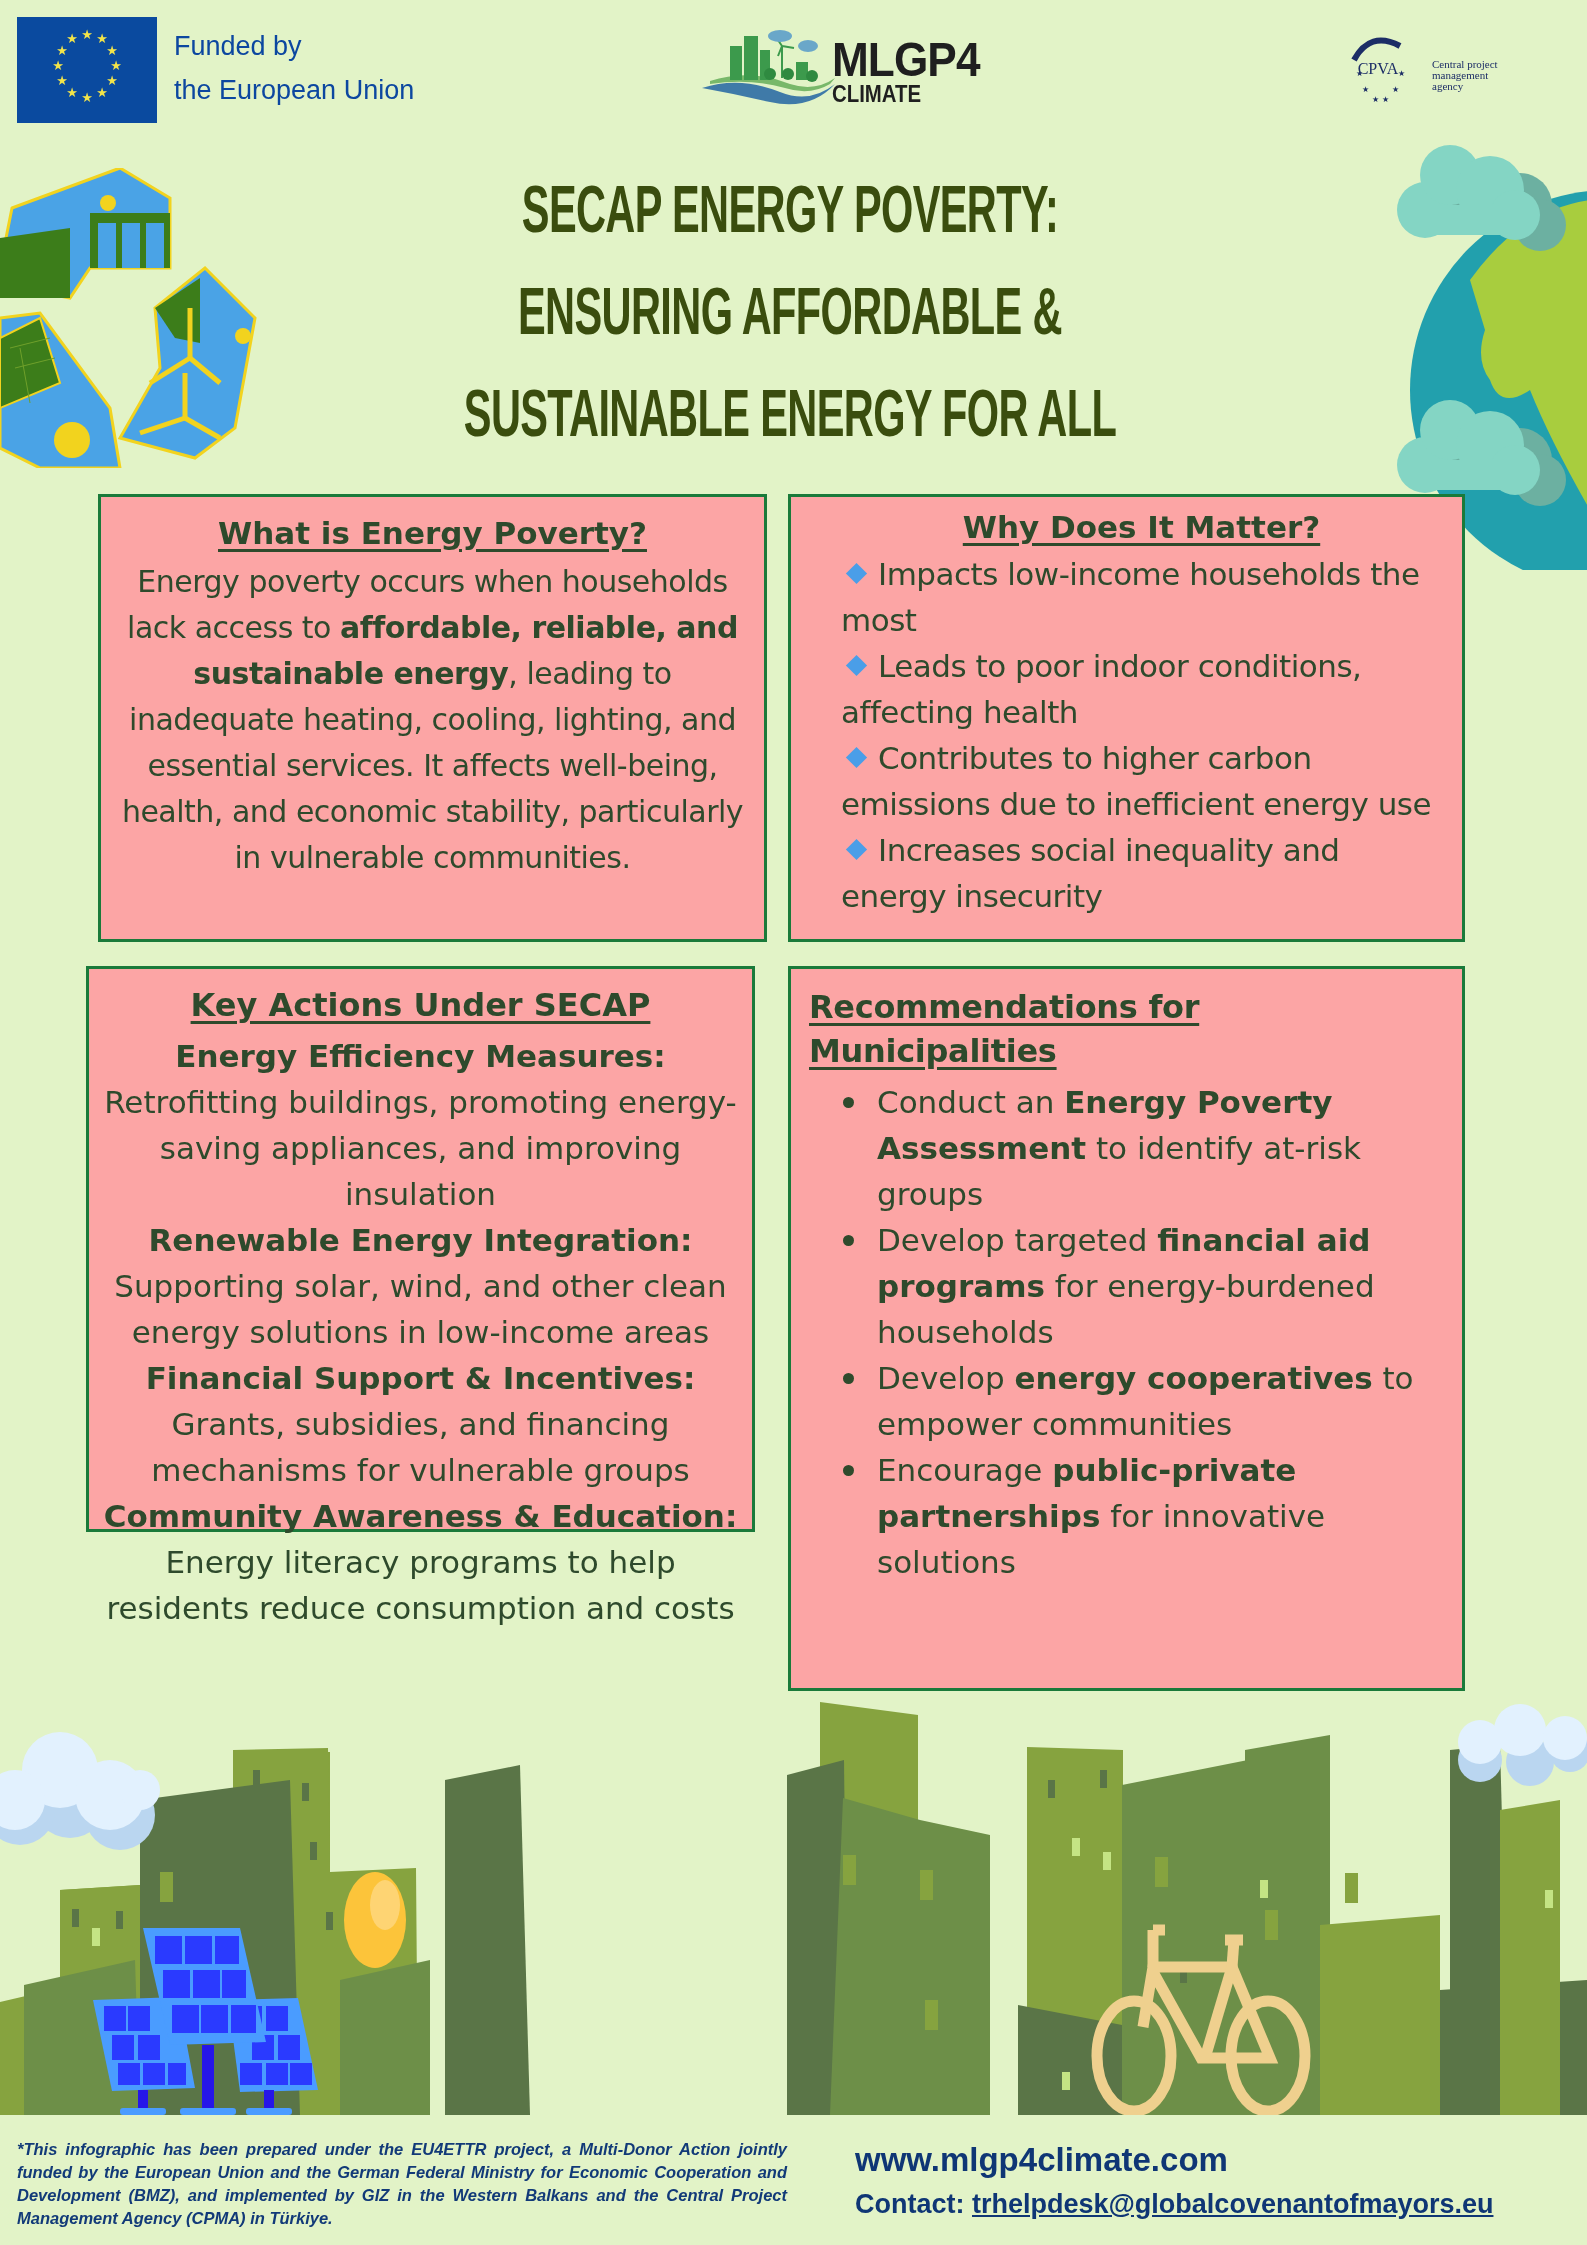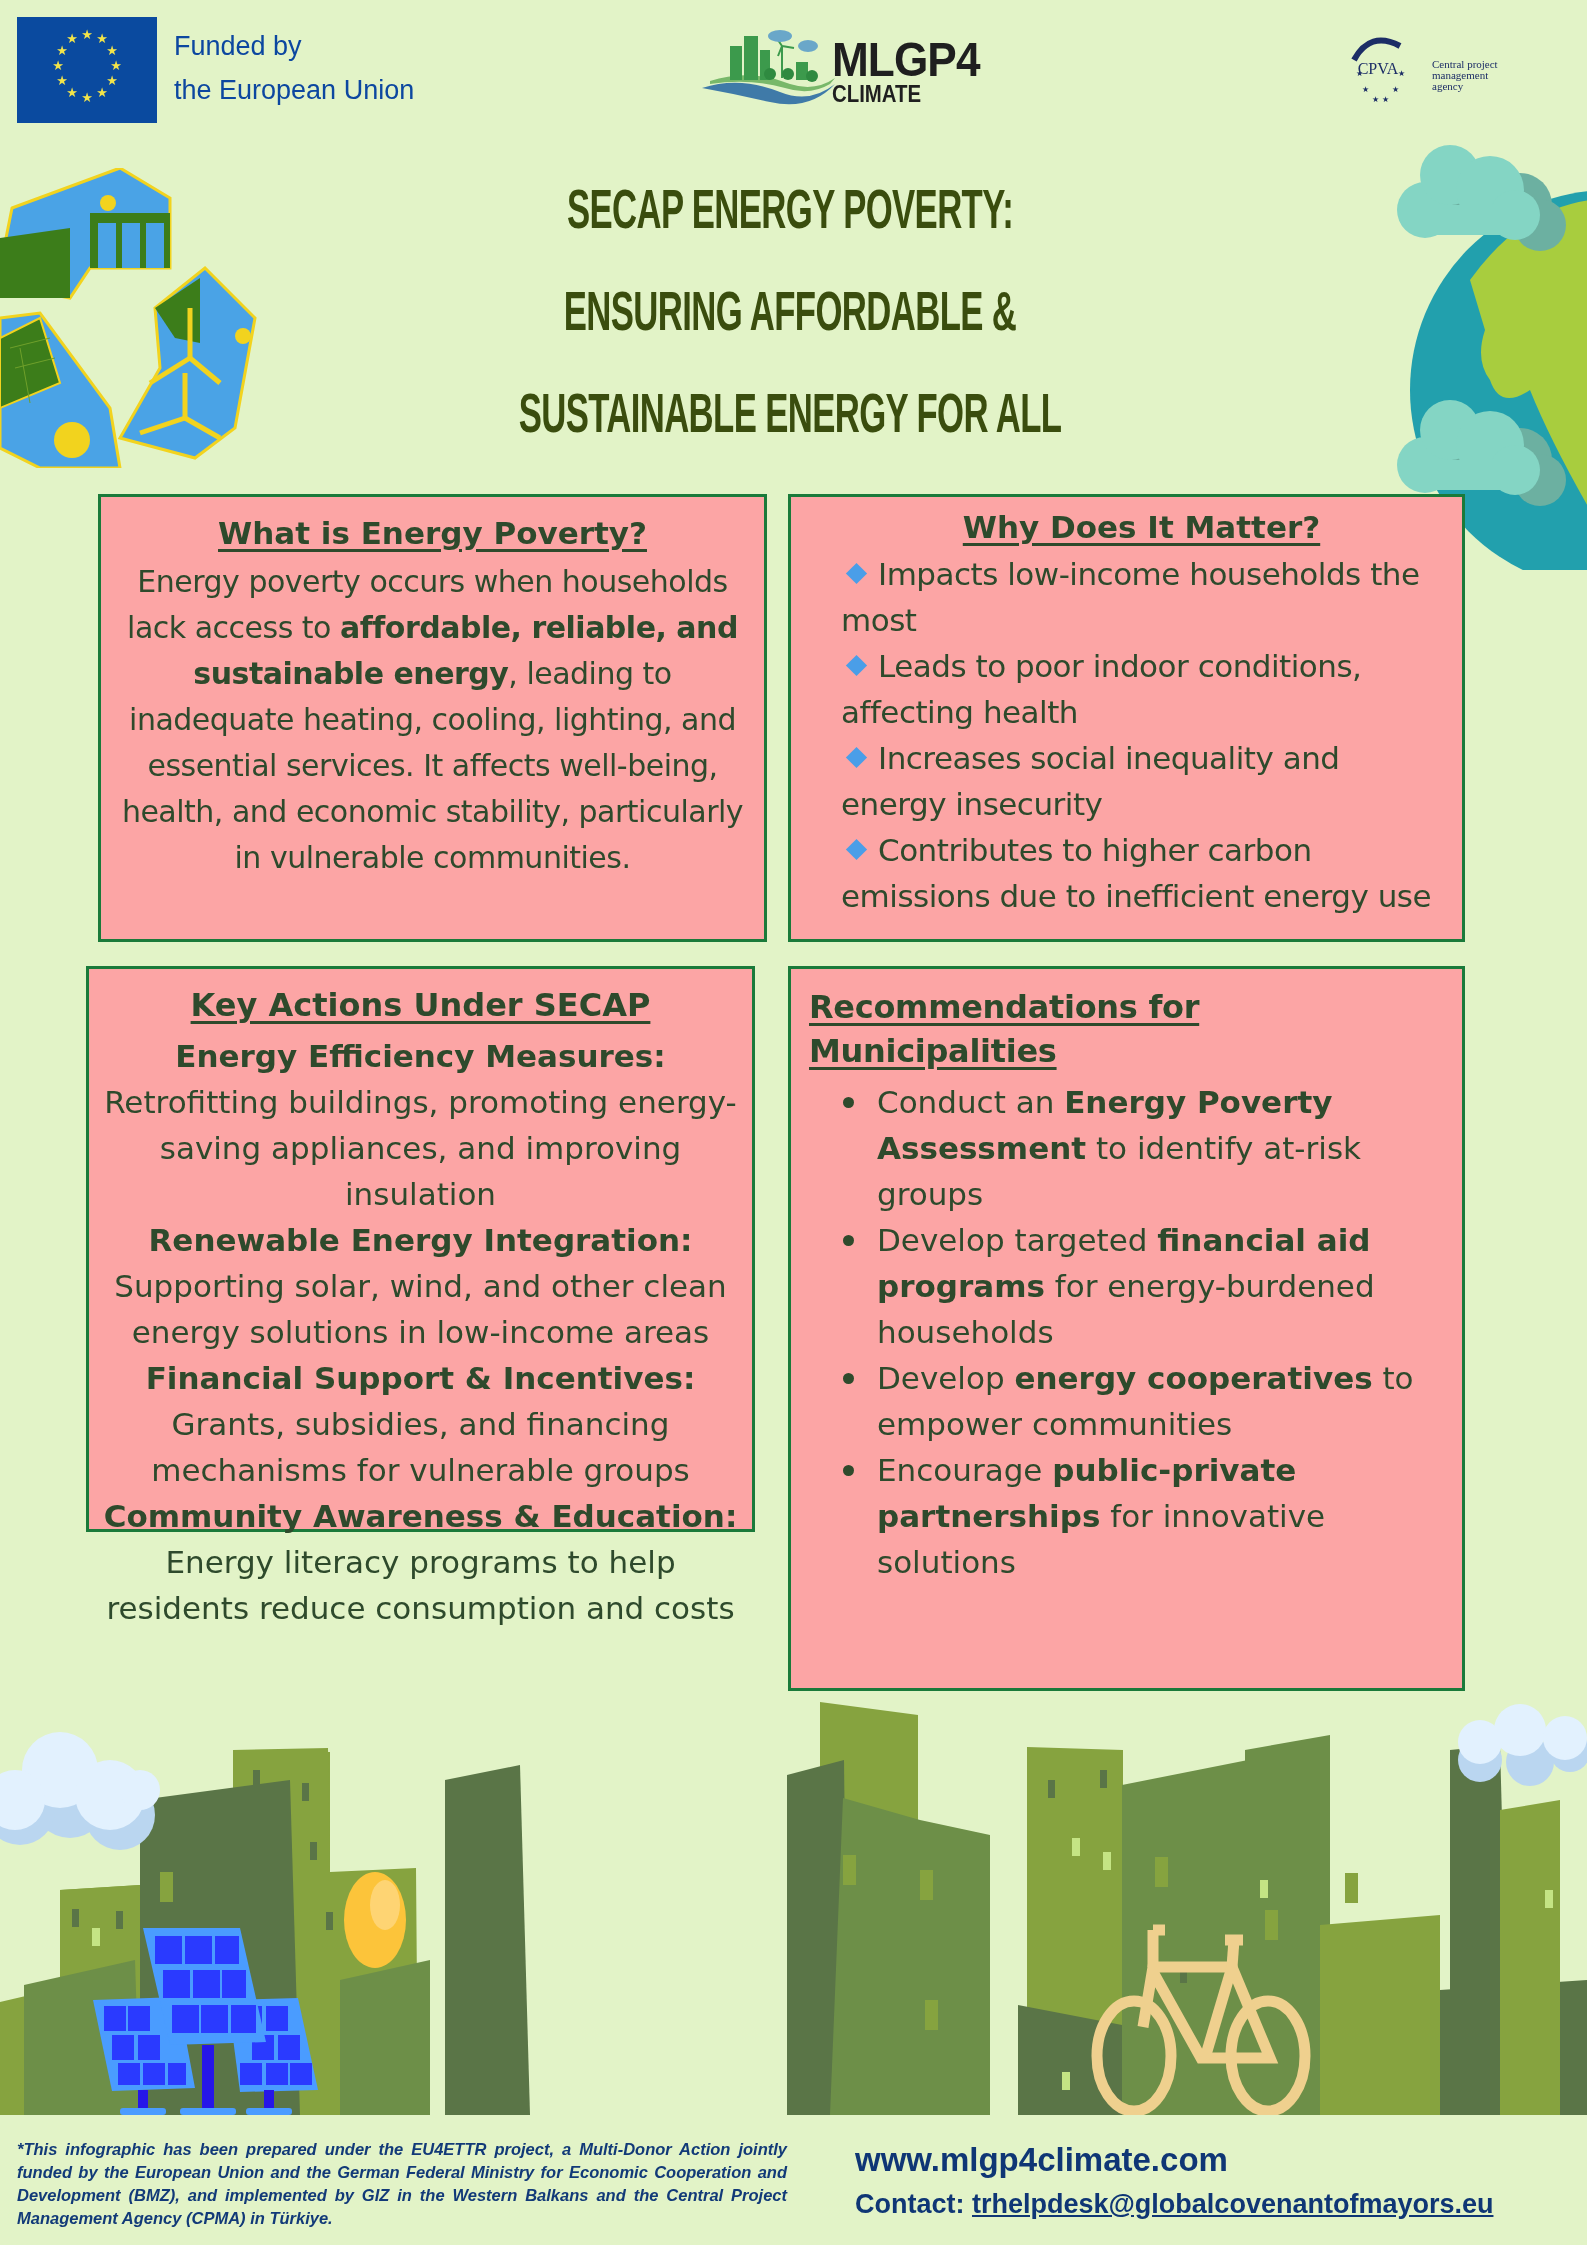--- a/index.html
+++ b/index.html
@@ -11,21 +11,21 @@
   .eu-flag svg { width: 100%; height: 100%; }
   .eu-text { position: absolute; left: 174px; top: 24px; color: #0c47a0; font-family: "Liberation Sans", sans-serif; font-size: 27px; line-height: 44px; }
   .mlgp-logo { position: absolute; left: 700px; top: 26px; width: 290px; height: 80px; }
   .mlgp-text { position: absolute; left: 832px; top: 38px; color: #1f1f1f; font-family: "Liberation Sans", sans-serif; font-weight: 700; }
   .mlgp-text .big { font-size: 48px; line-height: 44px; letter-spacing: -1px; display: block; transform: scaleX(0.92); transform-origin: left; }
   .mlgp-text .small { font-size: 24px; line-height: 24px; display: block; transform: scaleX(0.85); transform-origin: left; }
   .cpva { position: absolute; left: 1350px; top: 36px; width: 160px; height: 72px; }
   .cpva-text { position: absolute; left: 1432px; top: 59px; font-family: "Liberation Serif", serif; font-size: 11px; line-height: 11px; color: #1c2d66; }
 
   
-  .title { position: absolute; left: 240px; top: 158px; width: 1100px; text-align: center; font-family: "Liberation Sans", sans-serif; font-weight: 700; color: #3a4d0e; font-size: 56px; line-height: 102px; }
+  .title { position: absolute; left: 240px; top: 158px; width: 1100px; text-align: center; font-family: "Liberation Sans", sans-serif; font-weight: 700; color: #3a4d0e; font-size: 67px; line-height: 102px; }
   .title span { display: block; transform: scaleX(0.62); transform-origin: center; white-space: nowrap; letter-spacing: -1px; }
 
   .recycle { position: absolute; left: 0; top: 168px; width: 260px; height: 300px; }
   .globe { position: absolute; left: 1380px; top: 130px; width: 207px; height: 440px; }
 
   
   .box { position: absolute; background: #fca5a5; border: 3px solid #1a7a3a; }
   .box h2 { text-align: center; font-size: 32px; font-weight: 700; text-decoration: underline; text-underline-offset: 5px; color: #2e4a2c; }
   .box1 { left: 98px; top: 494px; width: 669px; height: 448px; padding: 14px 20px 0; }
   .box1 h2 { font-family: "DejaVu Sans", sans-serif; font-size: 31px; line-height: 44px; }
@@ -184,22 +184,22 @@
 <section class="box box1">
   <h2>What is Energy Poverty?</h2>
   <p><span>Energy poverty occurs when households lack access to </span><b>affordable, reliable, and sustainable energy</b><span>, leading to inadequate heating, cooling, lighting, and essential services. It affects well-being, health, and economic stability, particularly in vulnerable communities.</span></p>
 </section>
 
 <section class="box box2">
   <h2>Why Does It Matter?</h2>
   <ul>
     <li><span class="diamond"></span><span>Impacts low-income households the most</span></li>
     <li><span class="diamond"></span><span>Leads to poor indoor conditions, affecting health</span></li>
+    <li><span class="diamond"></span><span>Contributes to higher carbon emissions due to inefficient energy use</span></li>
     <li><span class="diamond"></span><span>Increases social inequality and energy insecurity</span></li>
-    <li><span class="diamond"></span><span>Contributes to higher carbon emissions due to inefficient energy use</span></li>
   </ul>
 </section>
 
 <section class="box box3">
   <h2>Key Actions Under SECAP</h2>
   <div class="head">Energy Efficiency Measures:</div>
   <div class="desc">Retrofitting buildings, promoting energy-saving appliances, and improving insulation</div>
   <div class="head">Renewable Energy Integration:</div>
   <div class="desc">Supporting solar, wind, and other clean energy solutions in low-income areas</div>
   <div class="head">Financial Support &amp; Incentives:</div>

